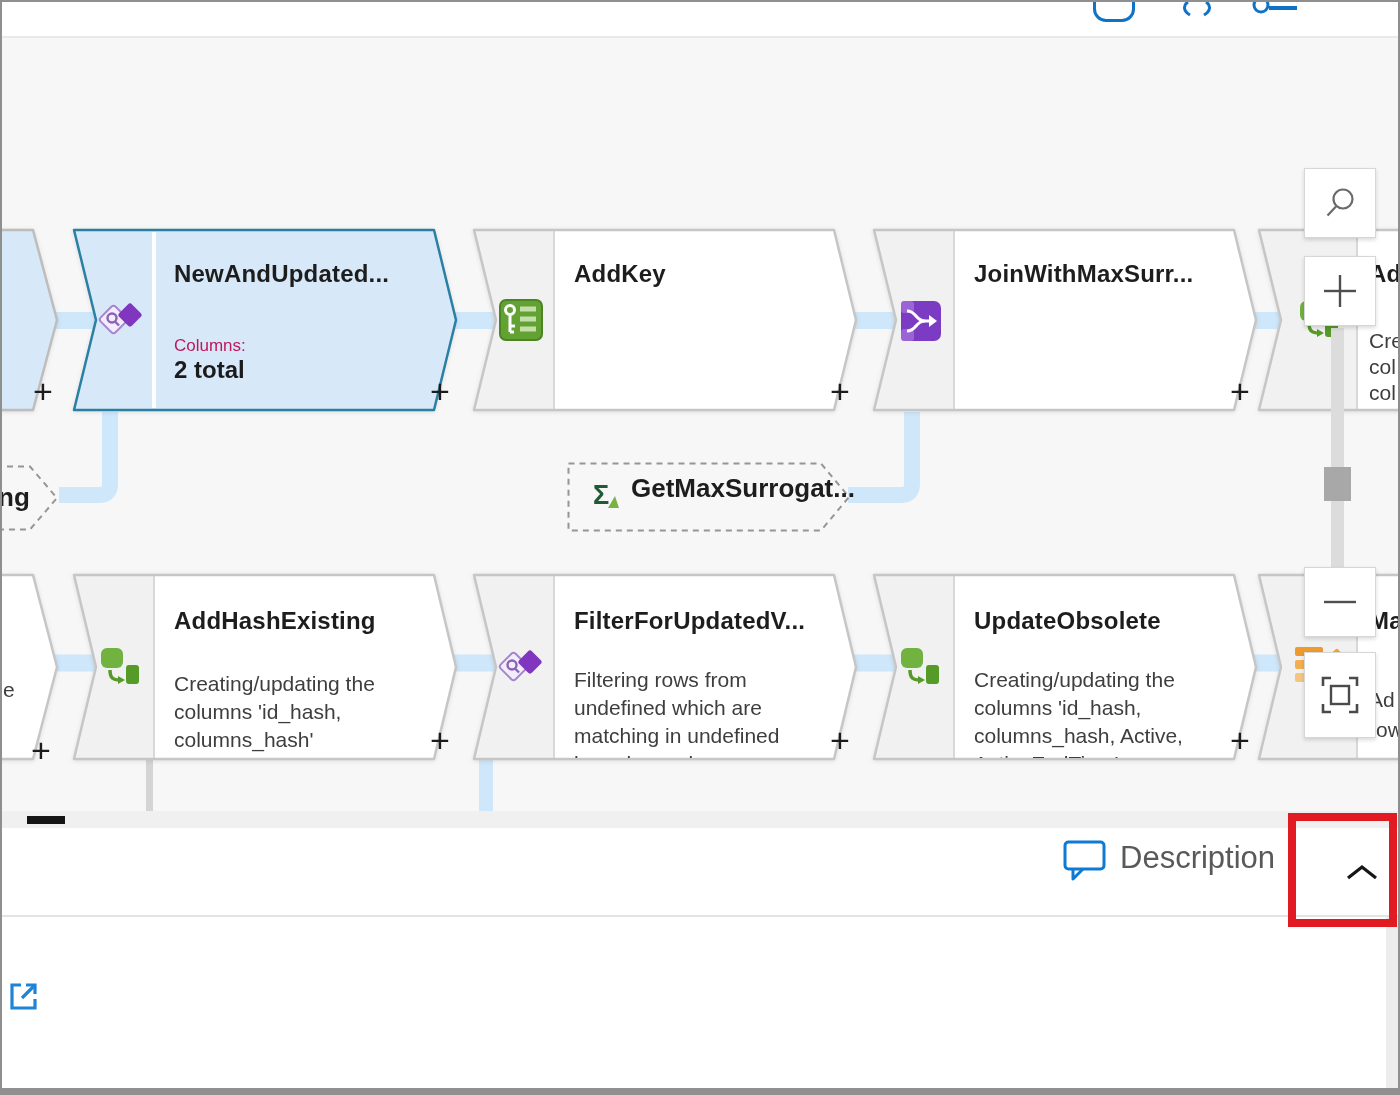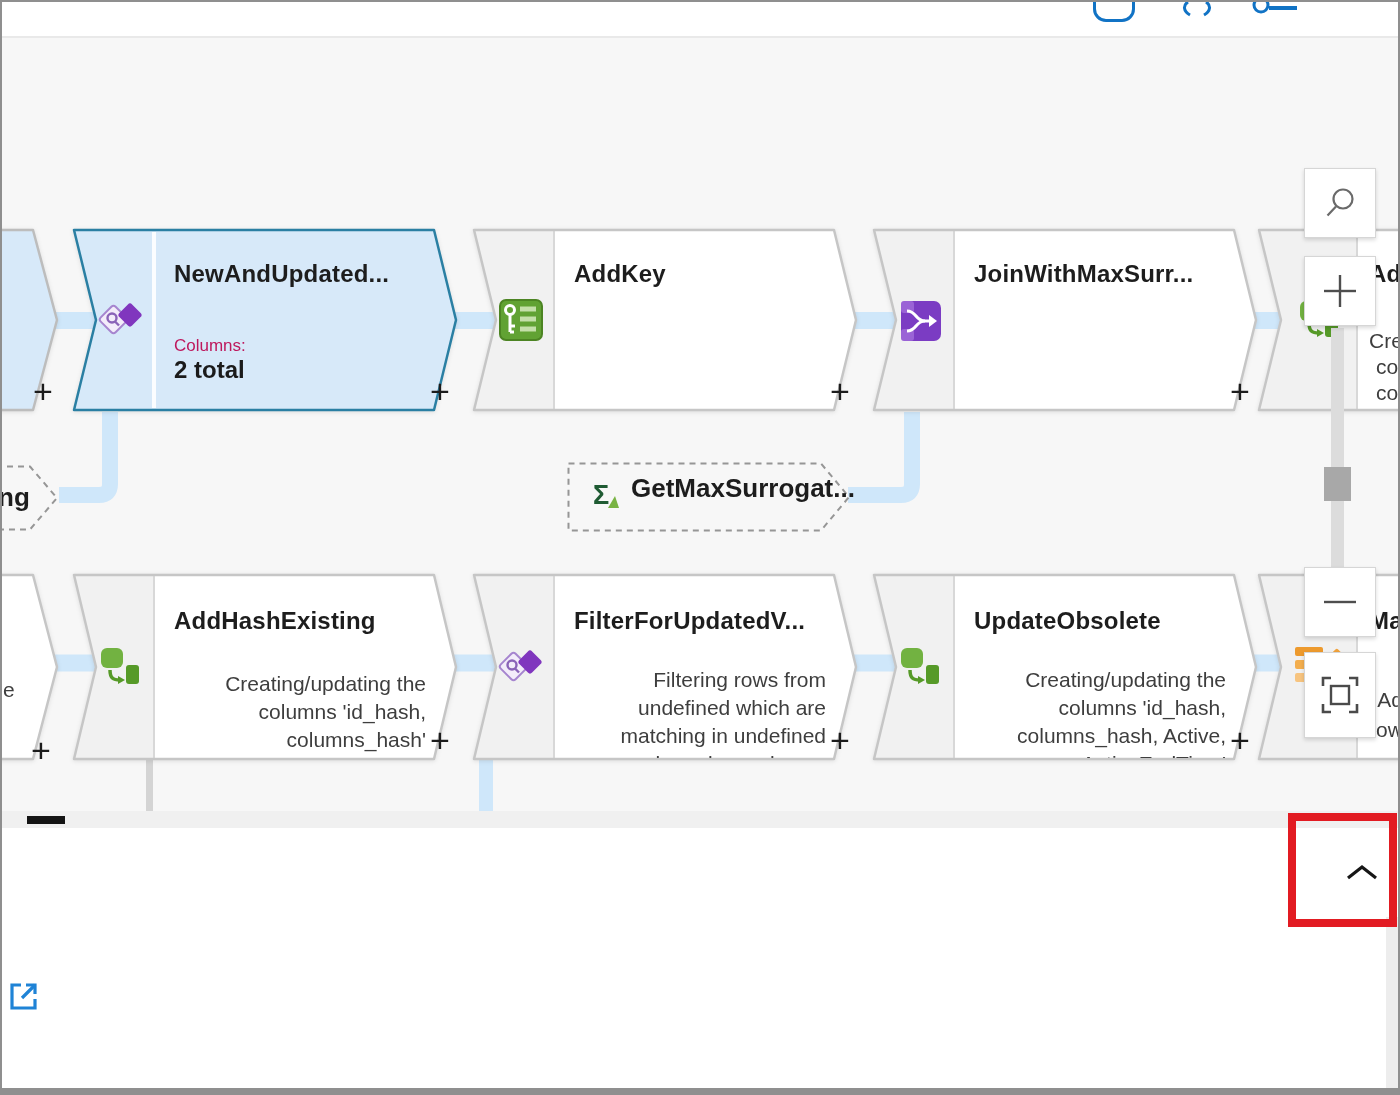--- a/index.html
+++ b/index.html
@@ -8,21 +8,21 @@
   
   .frame-edge{position:absolute;background:#8f8f8f;z-index:40;}
   
   .topbar{position:absolute;left:2px;top:2px;width:1396px;height:34px;background:#ffffff;overflow:hidden;z-index:5;}
   .topbar-divider{position:absolute;left:2px;top:36px;width:1396px;height:2px;background:#e9e9e9;z-index:5;}
   
   .canvas{position:absolute;left:2px;top:38px;width:1396px;height:773px;background:#f7f7f7;overflow:hidden;}
   .connectors{position:absolute;left:0;top:0;z-index:1;}
   .node{position:absolute;z-index:2;}
   .node svg.shape{position:absolute;left:0;top:0;filter:drop-shadow(0 1px 2px rgba(0,0,0,0.10));}
-  .node .content{position:absolute;left:0;top:0;width:100%;height:100%;text-align:right;}
+  .node .content{position:absolute;left:0;top:0;width:100%;height:100%;}
   .node-title{position:absolute;font-size:24px;font-weight:700;color:#1d1d1d;letter-spacing:0.2px;white-space:nowrap;}
   .node-desc{position:absolute;font-size:21px;line-height:28px;color:#3e3e3e;width:252px;overflow:hidden;}
   .meta-label{position:absolute;font-size:17px;color:#be185d;}
   .meta-value{position:absolute;font-size:24px;font-weight:700;color:#1b1b1b;}
   .plus{position:absolute;font-size:34px;font-weight:400;color:#1c1c1c;line-height:34px;}
   .node-icon{position:absolute;}
   .frag-lines{position:absolute;font-size:21px;color:#3e3e3e;overflow:hidden;}
   .refnode{position:absolute;z-index:2;}
   .ref-label{position:absolute;font-size:26px;font-weight:700;color:#1d1d1d;white-space:nowrap;}
   
@@ -308,20 +308,27 @@
       <path d="M28 2 H36 V10" stroke="#4a4a4a" stroke-width="2.6" fill="none"></path>
       <path d="M36 28 V36 H28" stroke="#4a4a4a" stroke-width="2.6" fill="none"></path>
       <path d="M10 36 H2 V28" stroke="#4a4a4a" stroke-width="2.6" fill="none"></path>
     </svg>
   </div>
 
   <div class="hstrip">
     <div class="hthumb"></div>
   </div>
 
+  <div class="desc-header">
+    <svg class="comment-ic" width="46" height="44">
+      <rect x="3" y="3" width="39" height="27" rx="3.5" stroke="#0e7ad4" stroke-width="3" fill="none"></rect>
+      <path d="M11 30 V40 L21 30" stroke="#0e7ad4" stroke-width="3" fill="none" stroke-linejoin="round"></path>
+    </svg>
+    <div class="desc-label">Description</div>
+  </div>
   <button class="chevron-btn">
     <svg width="34" height="18">
       <polyline points="3,14 17,3 31,14" stroke="#161616" stroke-width="3.2" fill="none"></polyline>
     </svg>
   </button>
 
   <div class="red-box"></div>
 
   <div class="desc-body">
     <svg class="ext-link" width="34" height="34">

